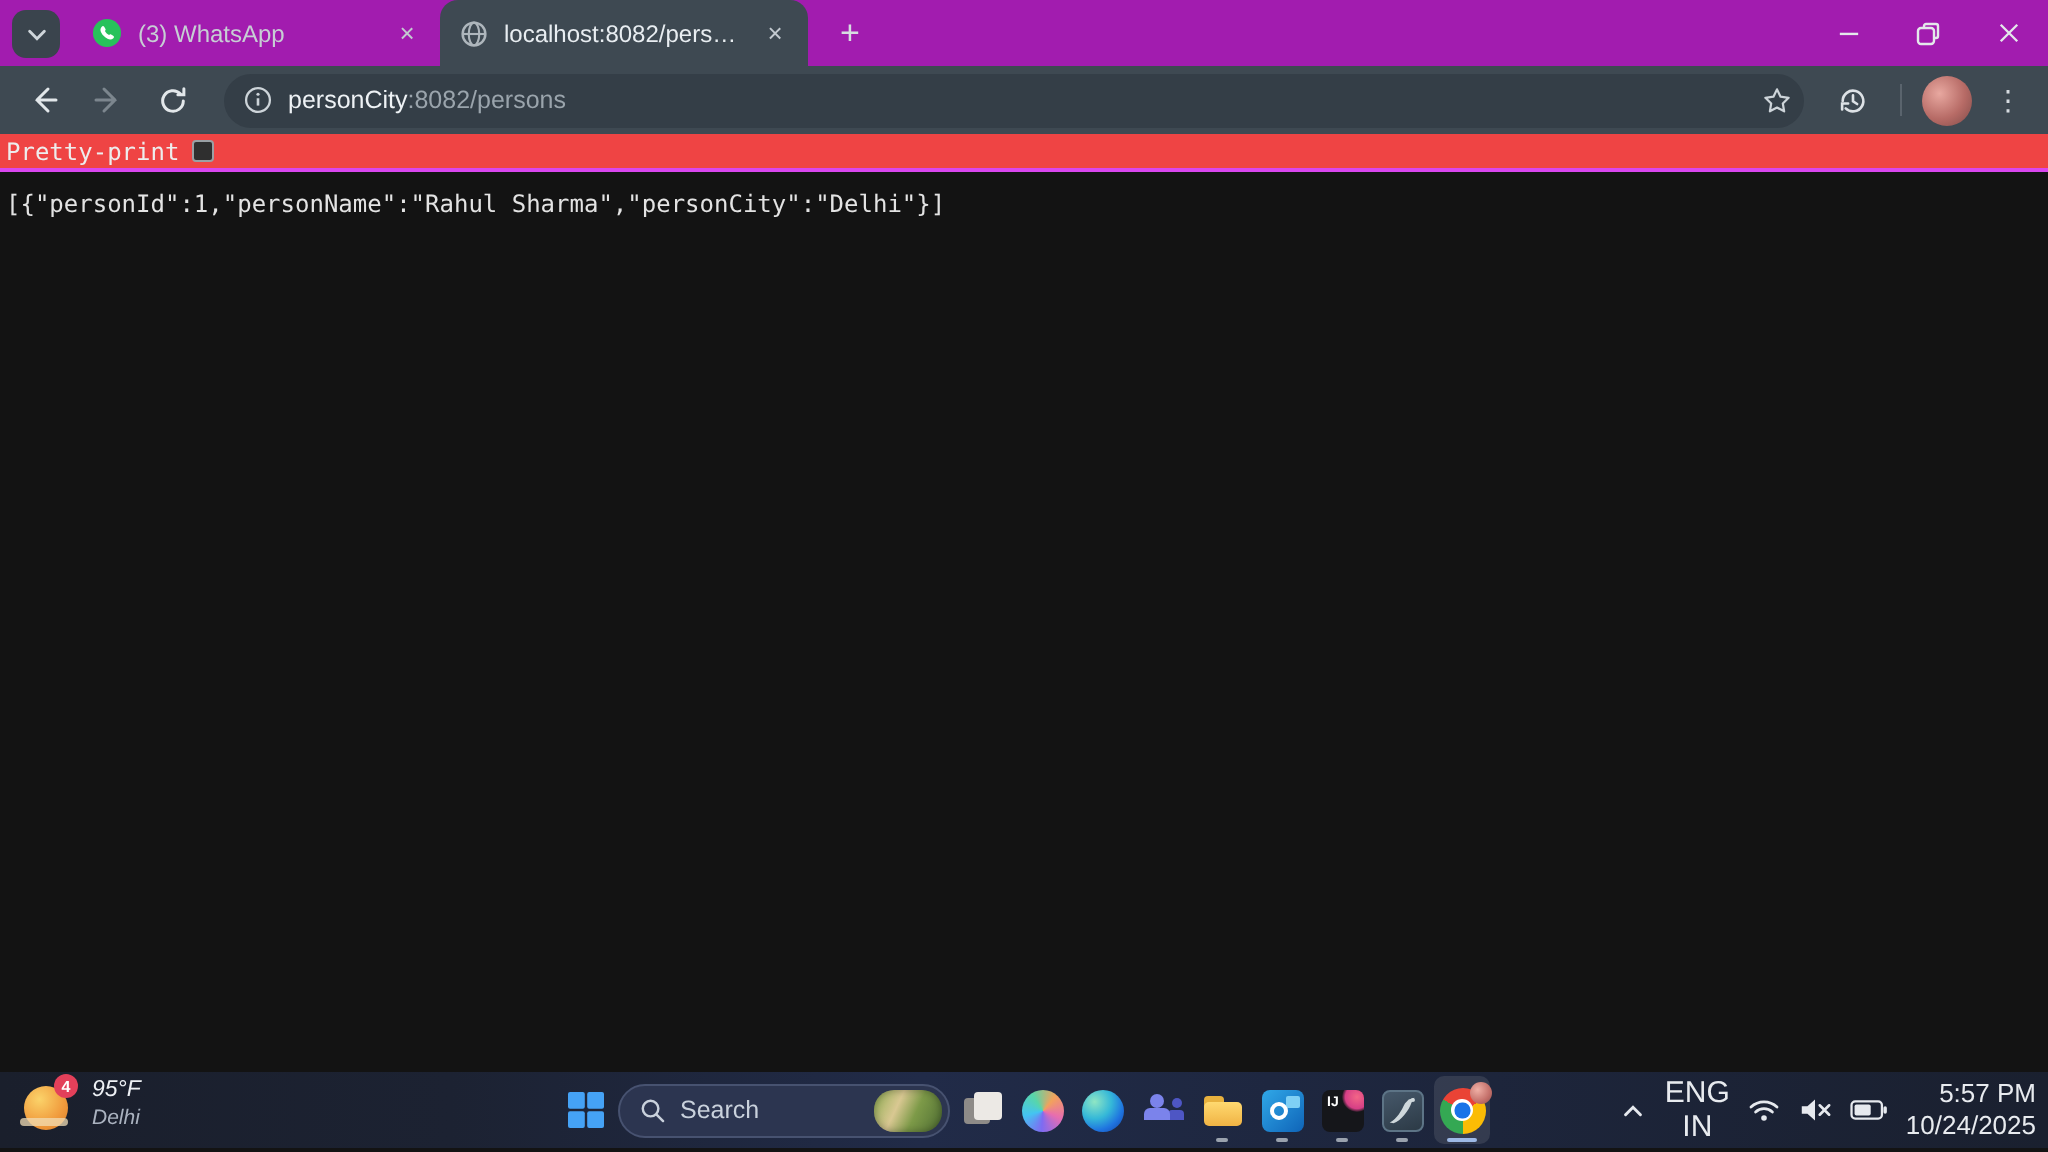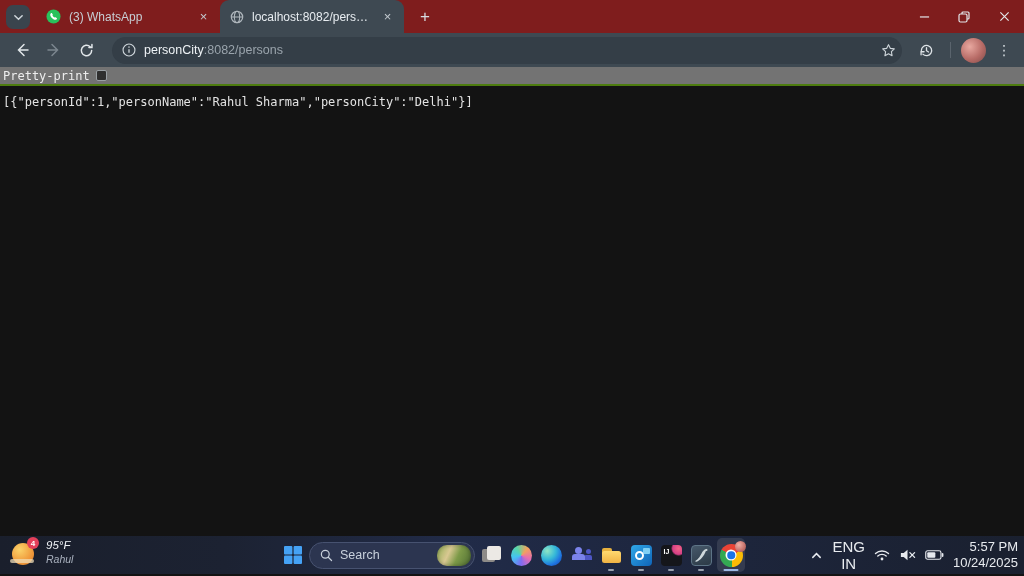--- a/index.html
+++ b/index.html
@@ -1,20 +1,20 @@
 <!DOCTYPE html>
 <html><head>
 <meta charset="utf-8">
 <style>
   * { margin:0; padding:0; box-sizing:border-box; }
   html,body { width:1024px; height:576px; overflow:hidden; background:#131313;
               font-family:"Liberation Sans", sans-serif; }
 
   
-  .tabstrip { height:33px; background:#7f1d1d; position:relative;
+  .tabstrip { height:33px; background:#a21caf; position:relative;
               display:flex; align-items:flex-end; padding-left:4px; }
   .tab-search-btn { width:24px; height:24px; margin:0 6px 4px 2px; border-radius:7px;
                     background:#3a444d; display:flex; align-items:center; justify-content:center; }
   .tab { height:33px; display:flex; align-items:center; gap:8px; padding:0 8px 0 10px;
          width:184px; color:#c7ced4; font-size:12px; }
   .tab.active { background:#3e4952; border-radius:9px 9px 0 0; color:#e8edf1; }
   .tab .title { flex:1; white-space:nowrap; overflow:hidden; text-overflow:ellipsis; }
   .tab-close { width:17px; height:17px; border-radius:50%; display:flex; align-items:center;
                justify-content:center; color:#c3cad0; font-size:13px; line-height:1; }
   .newtab-btn { width:26px; height:26px; margin:0 0 3px 8px; display:flex; align-items:center;
@@ -30,21 +30,21 @@
   .omnibox .url { flex:1; font-size:12.5px; color:#e8ecef; white-space:nowrap; }
   .omnibox .url .dim { color:#9aa4ac; }
   .toolbar-right { display:flex; align-items:center; gap:6px; }
   .sep { width:1px; height:16px; background:#5a646d; margin:0 4px; }
   .avatar { width:25px; height:25px; border-radius:50%;
             background:radial-gradient(circle at 35% 35%, #e8a8a0, #b76b66 55%, #7e4a48); }
   .menu-dots { width:24px; display:flex; align-items:center; justify-content:center;
                color:#d6dce1; font-size:14px; letter-spacing:0; }
 
   
-  .prettybar { height:19px; background:#737373; border-bottom:2px solid #4d7c0f;
+  .prettybar { height:19px; background:#ef4444; border-bottom:2px solid #d946ef;
                display:flex; align-items:center; padding-left:3px;
                font-family:"DejaVu Sans Mono", monospace; font-size:12px; color:#ededed; }
   .prettybar .chk { width:11px; height:11px; border:1px solid #9aa0a4; background:#2f2f2f;
                     margin-left:6px; border-radius:2px; }
   .page-body { height:450px; background:#131313; padding:9px 0 0 3px; }
   .json-line { font-family:"DejaVu Sans Mono", monospace; font-size:12px; color:#e3e3e3;
                white-space:pre; }
 
   
   .taskbar { height:38px; position:relative; display:flex; align-items:center;
@@ -234,21 +234,21 @@
 <div class="taskbar">
 
   <div class="weather">
     <div class="weather-icon">
       <div class="weather-sun"></div>
       <div class="weather-haze"></div>
       <div class="weather-badge">4</div>
     </div>
     <div class="weather-text">
       <span class="weather-temp">95°F</span>
-      <span class="weather-cond">Rahul</span>
+      <span class="weather-cond">Delhi</span>
     </div>
   </div>
 
   <div class="tb-center">
 
     <div class="tb-btn">
       <svg width="20" height="20" viewBox="0 0 20 20">
         <rect x="1" y="1" width="8.4" height="8.4" rx="1" fill="#45a2f5"></rect>
         <rect x="10.6" y="1" width="8.4" height="8.4" rx="1" fill="#45a2f5"></rect>
         <rect x="1" y="10.6" width="8.4" height="8.4" rx="1" fill="#45a2f5"></rect>

